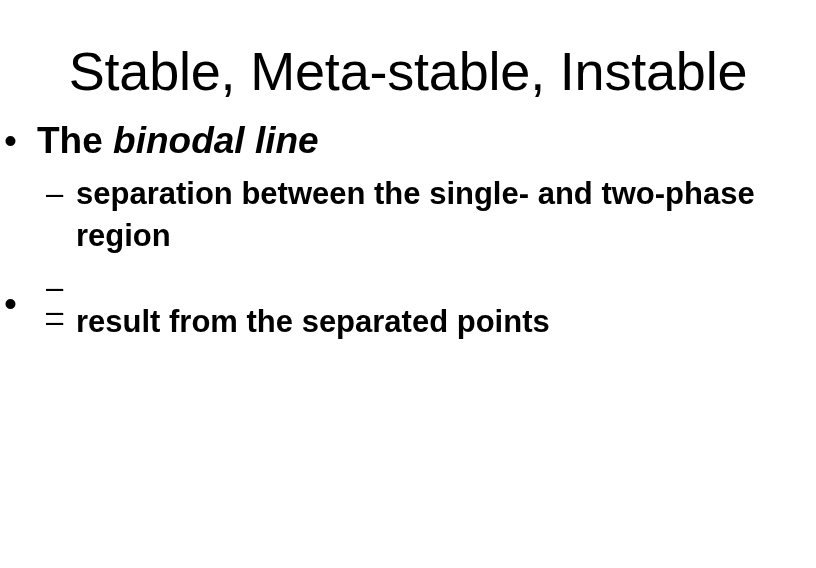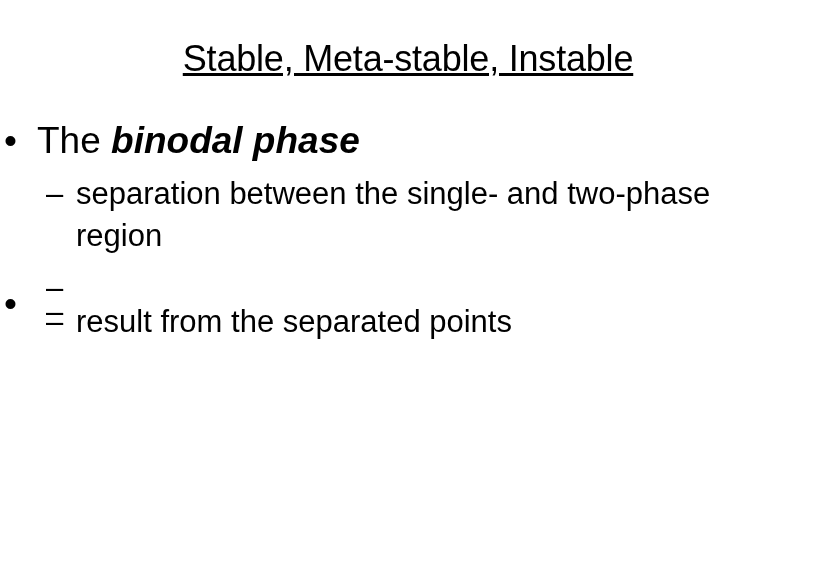--- a/index.html
+++ b/index.html
@@ -23,26 +23,25 @@
     background: #ffffff;
   }
 
   
   #slide-title {
     position: absolute;
     left: 0;
     top: 4px;
     width: 816px;
     text-align: center;
-    font-size: 36px;
+    font-size: 54px;
     line-height: 62px;
     font-weight: 400;
     letter-spacing: -0.2px;
     white-space: nowrap;
-    text-decoration: underline;
   }
 
   
   #body-list {
     position: absolute;
     left: 0;
     top: 118px;
     width: 816px;
   }
 
@@ -82,42 +81,43 @@
     left: 46px;
     top: 0;
     width: 30px;
     font-size: 31px;
     line-height: 42px;
     text-align: left;
   }
   .lvl2 .text {
     display: block;
     max-width: 712px;
+    font-weight: bold;
   }
   .spacer-sub  { height: 10px; }
   .spacer-gap  { height: 14px; }
 
   .strong-italic {
     font-weight: bold;
     font-style: italic;
   }
-  .regular { font-weight: 400; font-style: normal; margin-top: 28px; }
+  .regular { font-weight: 700; font-style: normal; margin-top: 28px; }
 </style>
 </head>
 <body>
 
 <div id="slide">
 
   <h1 id="slide-title">Stable, Meta-stable, Instable</h1>
 
   <div id="body-list">
 
     <div class="bullet-row lvl1">
       <span class="marker">•</span>
-      <span class="text"><span class="regular">The </span><span class="strong-italic">binodal phase</span></span>
+      <span class="text"><span class="regular">The </span><span class="strong-italic">binodal line</span></span>
     </div>
 
     <div class="spacer-sub"></div>
 
     <div class="bullet-row lvl2">
       <span class="marker">–</span>
       <span class="text">separation between the single- and two-phase region</span>
     </div>
 
     <div class="spacer-sub"></div>

